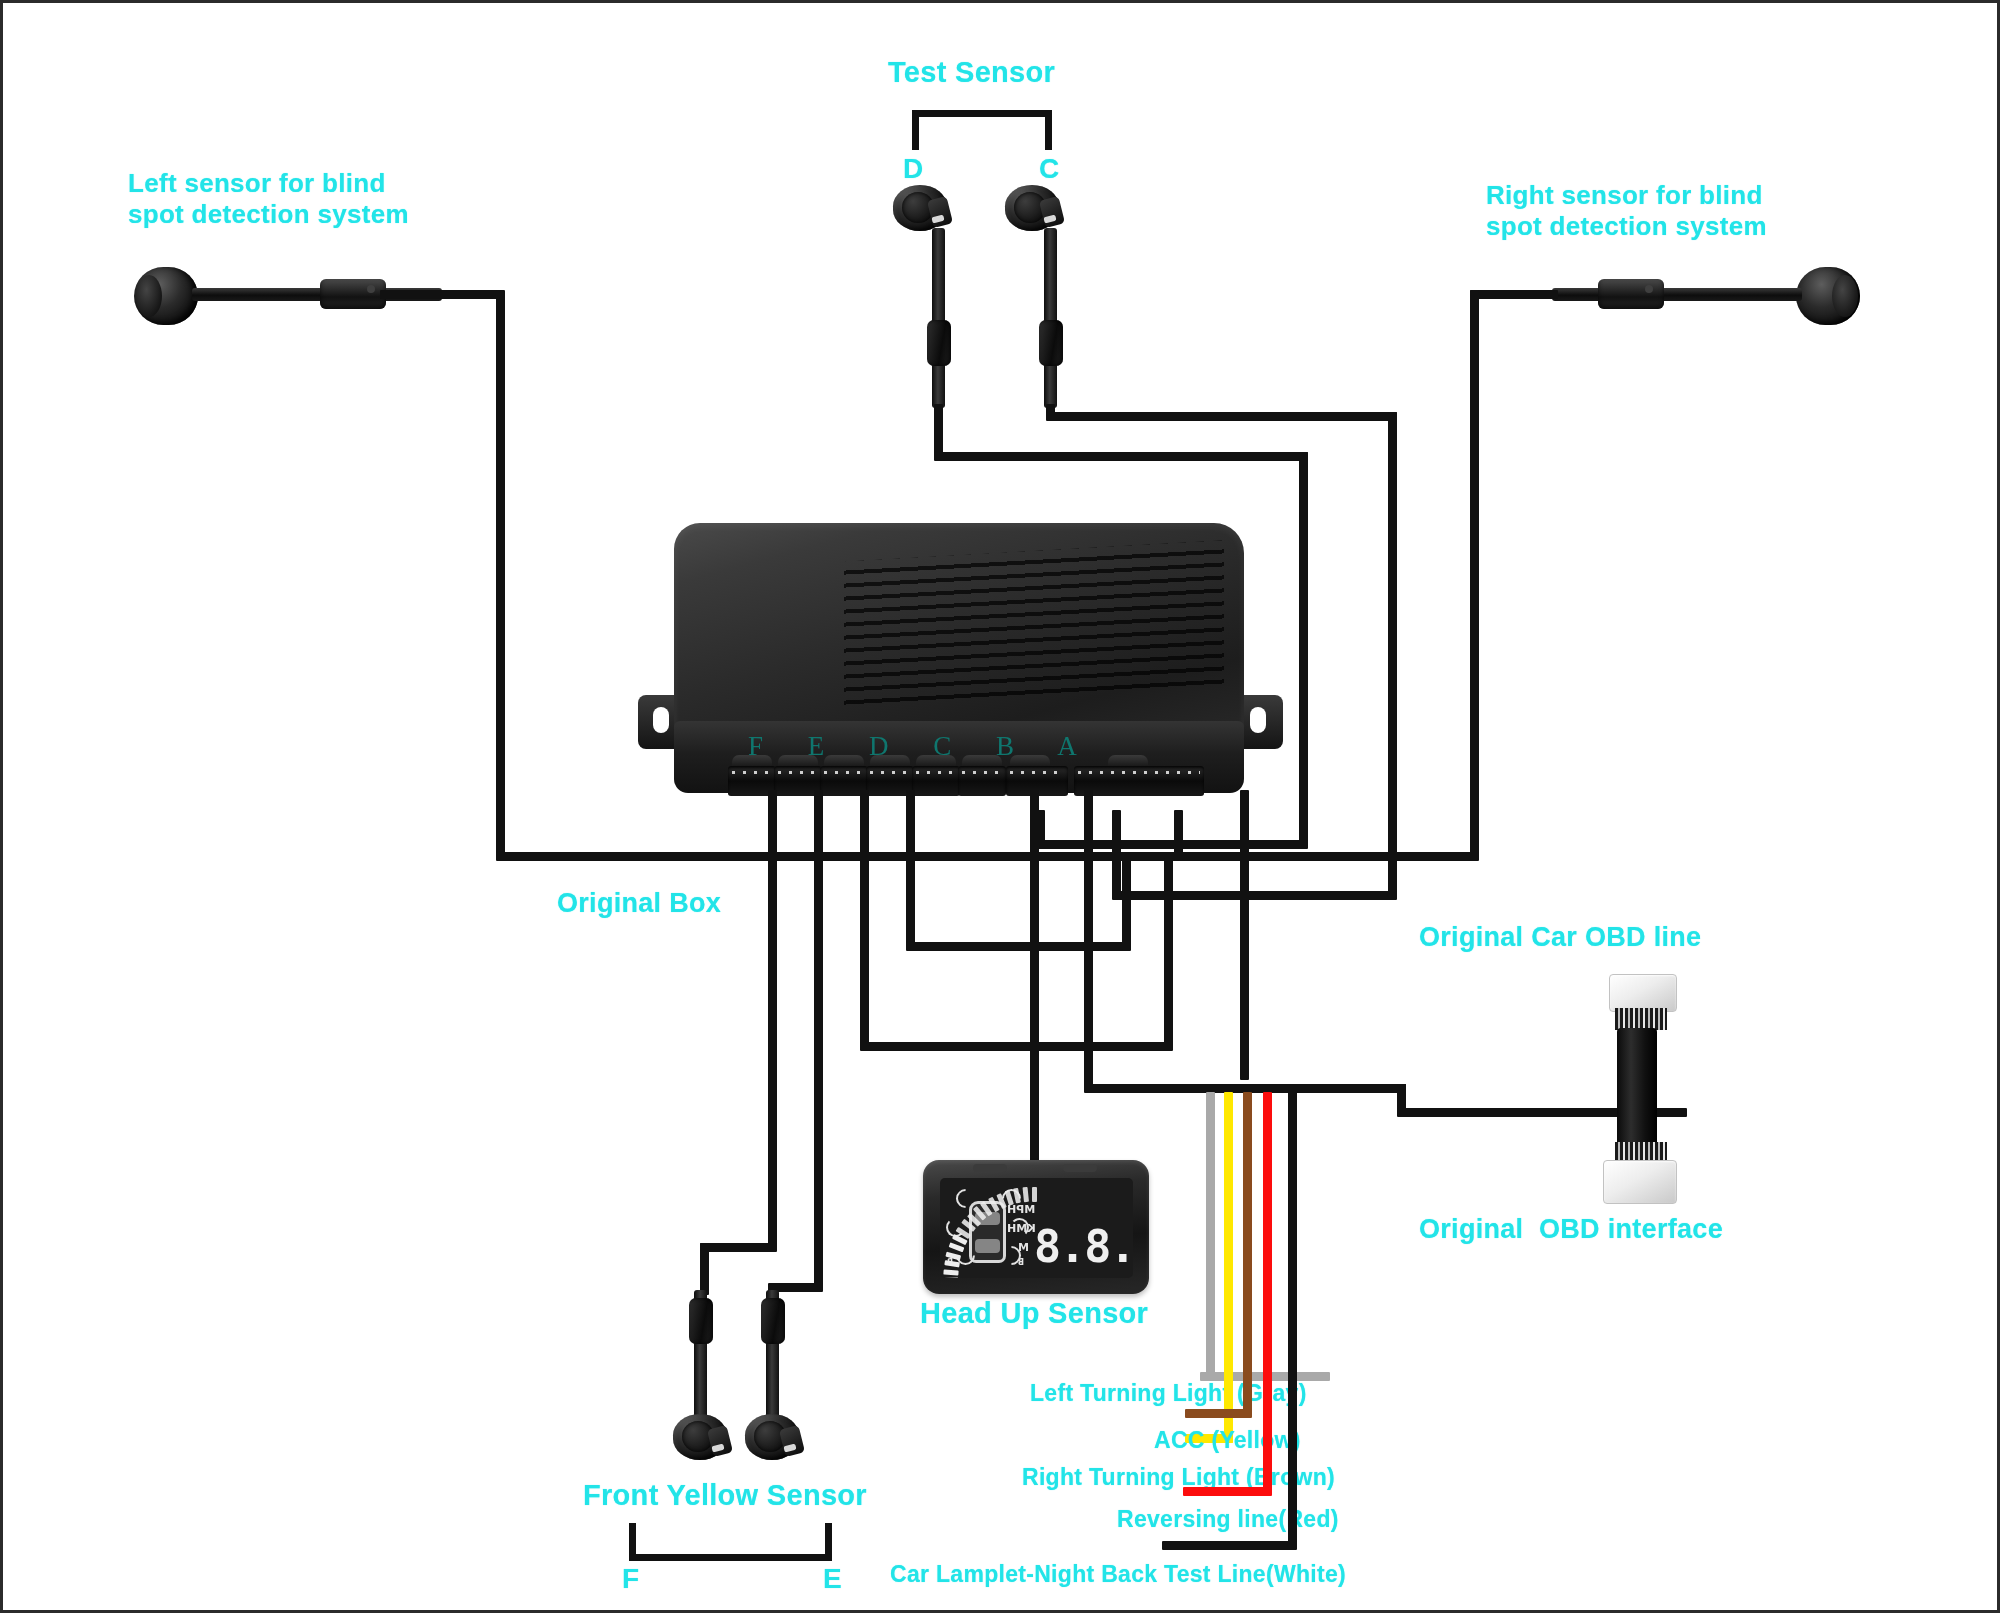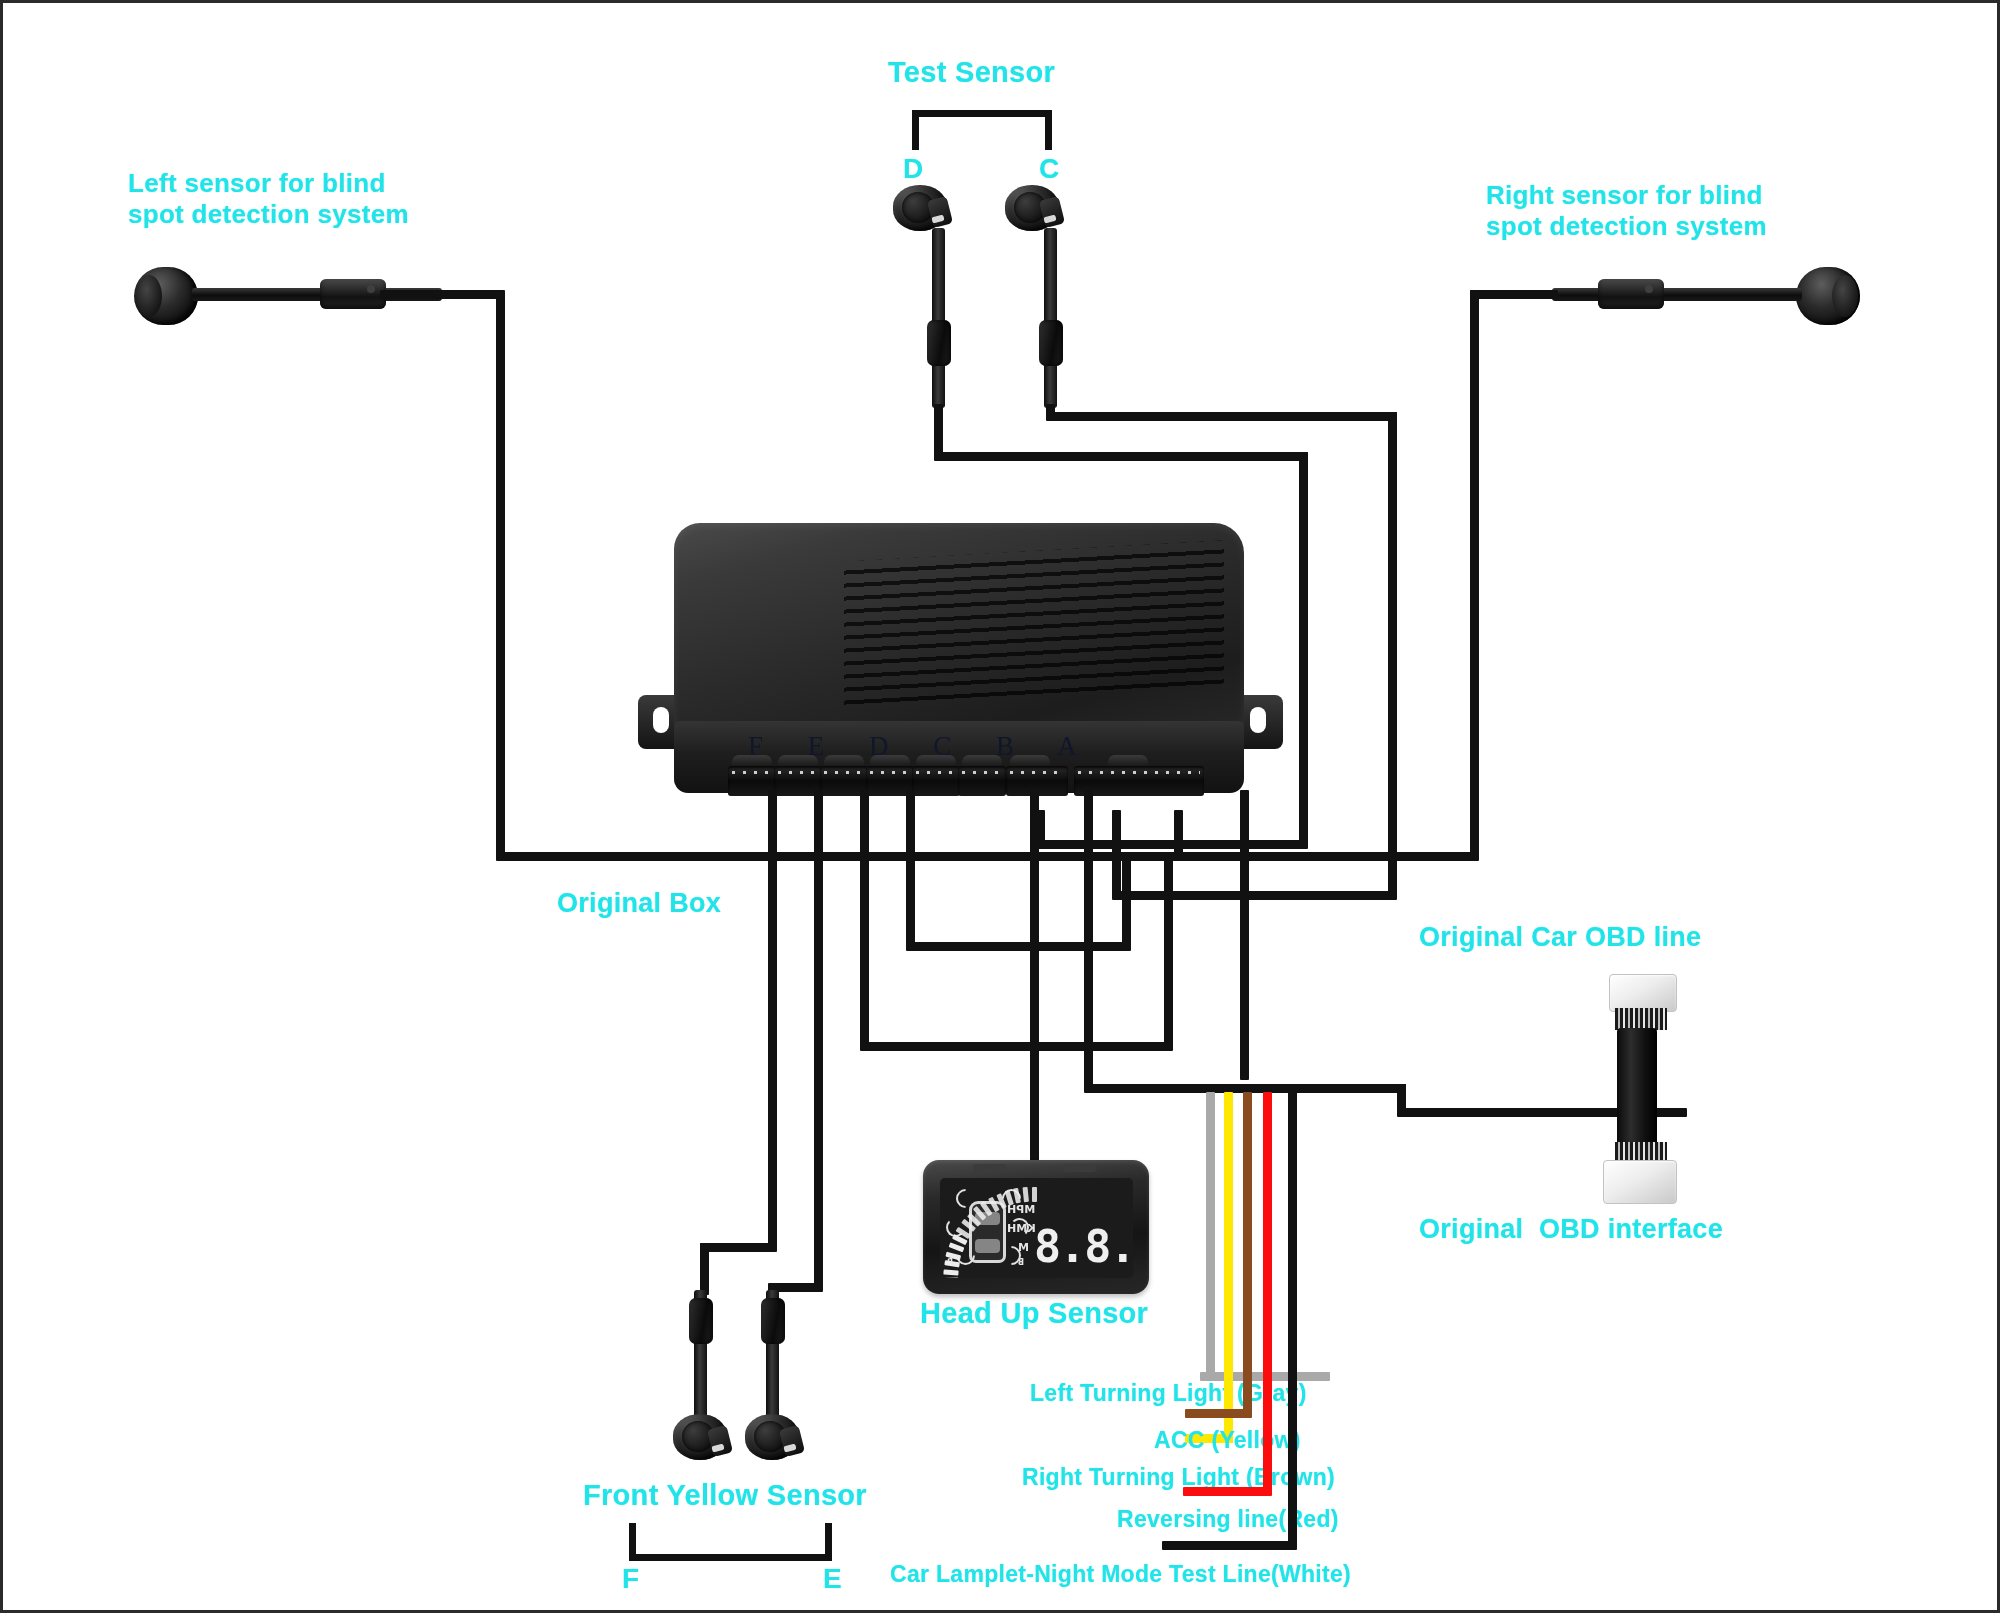--- a/index.html
+++ b/index.html
@@ -213,21 +213,21 @@
     content: "";
     position: absolute;
     left: 15px; top: 12px;
     width: 16px; height: 26px;
     border-radius: 8px;
     background: #ffffff;
   }
   .cb-letters {
     position: absolute;
     top: 208px;
-    color: #0f172a;
+    color: #0f766e;
     font-family: "Liberation Serif", serif;
     font-size: 27px;
     letter-spacing: 19px;
     white-space: pre;
   }
   .cb-port {
     position: absolute;
     top: 243px;
     height: 30px;
     background: linear-gradient(180deg, #2c2c2c 0%, #0a0a0a 50%, #181818 100%);
@@ -582,15 +582,15 @@
   <div class="cw" id="cw-brown-v" style="left: 1243px; top: 1092px; width: 9px; height: 325px; background: rgb(138, 75, 30);"></div>
   <div class="cw" id="cw-brown-h" style="left: 1185px; top: 1409px; width: 67px; height: 9px; background: rgb(138, 75, 30);"></div>
   <div class="lbl" style="left:1022px; top:1464px; font-size:23px;">Right Turning Light (Brown)</div>
 
   <div class="cw" id="cw-red-v" style="left: 1263px; top: 1092px; width: 9px; height: 403px; background: rgb(252, 13, 13);"></div>
   <div class="cw" id="cw-red-h" style="left: 1183px; top: 1487px; width: 89px; height: 9px; background: rgb(252, 13, 13);"></div>
   <div class="lbl" style="left:1117px; top:1506px; font-size:23px;">Reversing line(Red)</div>
 
   <div class="cw" id="cw-black-v" style="left: 1288px; top: 1092px; width: 9px; height: 457px; background: rgb(17, 17, 17);"></div>
   <div class="cw" id="cw-black-h" style="left: 1162px; top: 1541px; width: 135px; height: 9px; background: rgb(17, 17, 17);"></div>
-  <div class="lbl" style="left:890px; top:1561px; font-size:23px;">Car Lamplet-Night Mode Test Line(White)</div>
+  <div class="lbl" style="left:890px; top:1561px; font-size:23px;">Car Lamplet-Night Back Test Line(White)</div>
 
 </div>
 
 </body></html>

